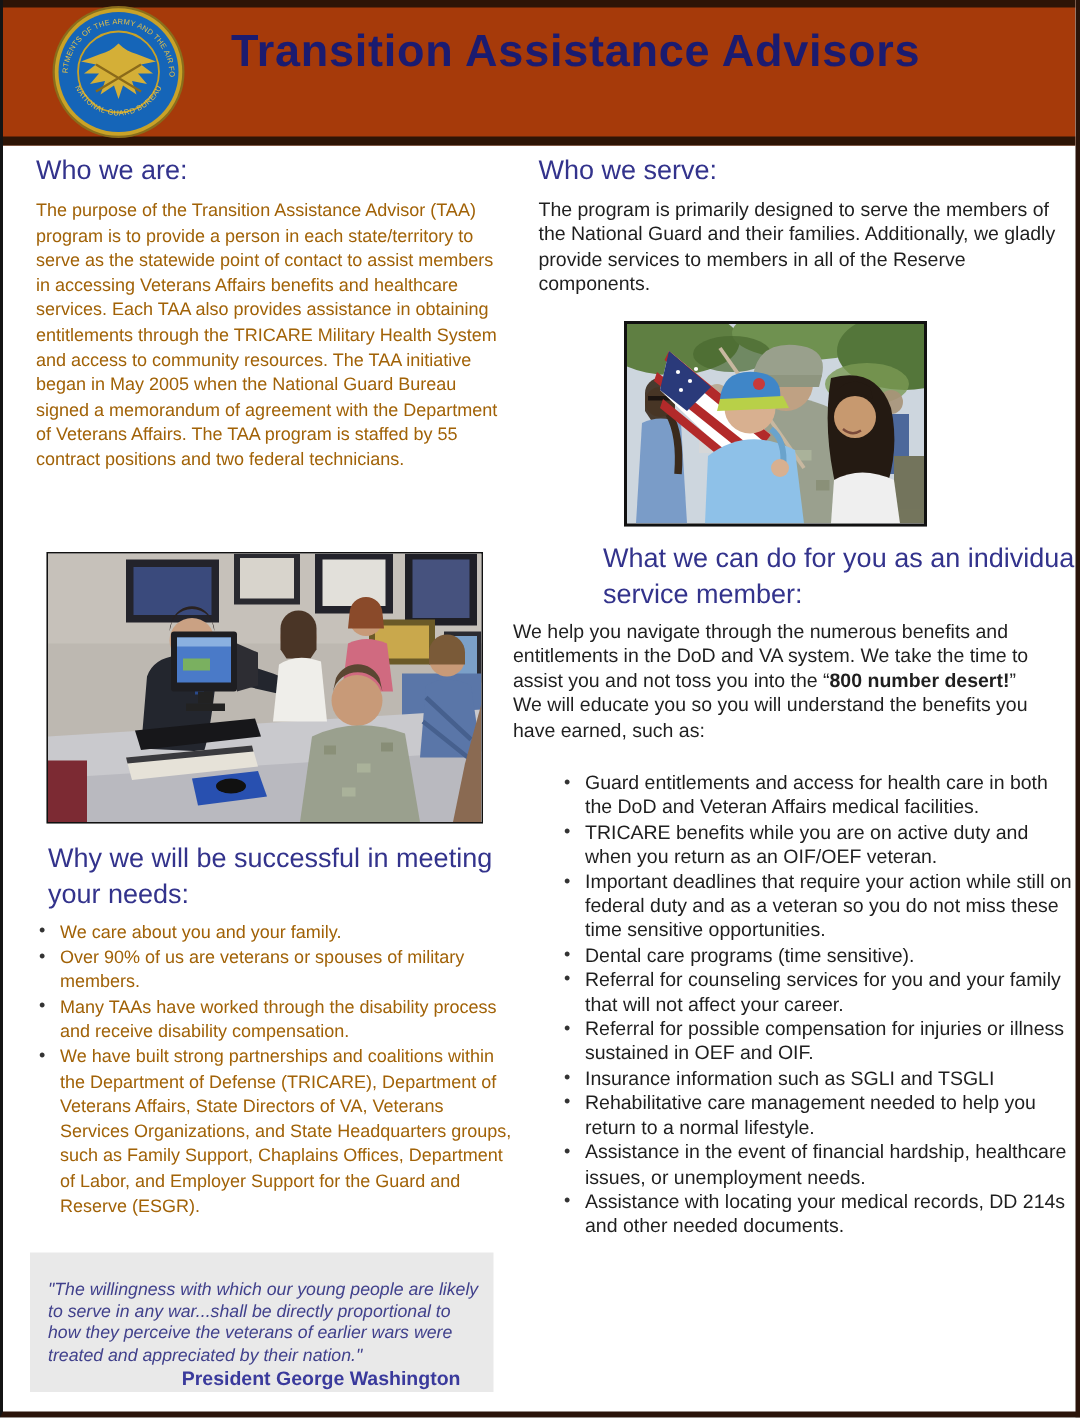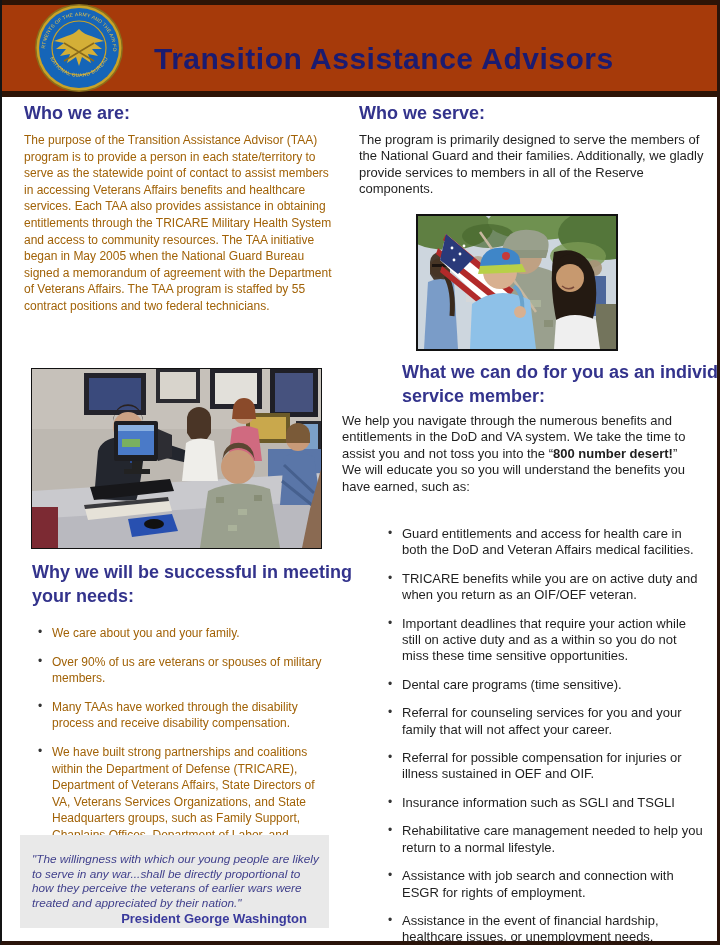--- a/index.html
+++ b/index.html
@@ -9,36 +9,36 @@
     border-left:2px solid #141414; border-right:3px solid #2a140a; border-bottom:4px solid #2a140a;
     font-family:"Liberation Sans","DejaVu Sans",sans-serif; color:#1f1f1f;
   }
   .abs{position:absolute;}
   
   .header{
     left:0; top:0; width:100%; height:97px; box-sizing:border-box;
     background:#A63A0A; border-top:5px solid #2D1406; border-bottom:6px solid #2D1406;
   }
   .slide-title{
-    left:152px; top:42px; width:470px;
+    left:152px; top:18px; width:470px;
     font-size:30px; font-weight:bold; color:#1B1B70; letter-spacing:0.5px;
     white-space:nowrap;
   }
   .seal{left:32px; top:3px; width:90px; height:90px;}
   
   .h2{
-    font-size:18px; font-weight:bold; color:#33338C; line-height:24px;
+    font-size:18px; font-weight:normal; color:#33338C; line-height:24px;
   }
   
   .body-text{font-size:12px; line-height:16.6px; color:#a16207;}
   .body-text-r{font-size:13px; line-height:16.4px; color:#1f1f1f;}
   
   ul.bullets{margin:0; padding:0; list-style:none;}
   ul.bullets li{
-    position:relative; padding-left:16px; margin:12px;
+    position:relative; padding-left:16px; margin:0;
   }
   ul.bullets li::before{
     content:"\2022"; position:absolute; left:2px; top:-1px; font-size:12px; color:#333;
   }
   
   .photo-frame{border:1px solid #111; background:#ccc; overflow:hidden;}
   
   .quote-box{
     left:18px; top:835px; width:309px; height:93px; background:#E9E9E9; box-sizing:border-box;
     padding:17px 8px 0 12px;
@@ -256,24 +256,23 @@
 
   <div class="abs h2" style="left:360px; top:360px; width:352px;margin-left:40px;">What we can do for you as an individual service member:</div>
 
   <div class="abs body-text-r" style="left:340px; top:413px; width:354px;">
     <span>We help you navigate through the numerous benefits and entitlements in the DoD and VA system.  We take the time to assist you and not toss you into the “</span><span class="bold">800 number desert!</span><span>”  We will educate you so you will understand the benefits you have earned, such as:</span>
   </div>
 
   <ul class="abs bullets body-text-r" style="left:372px; top:514px; width:342px;">
       <li>Guard entitlements and access for health care in both the DoD and Veteran Affairs medical facilities.</li>
       <li>TRICARE benefits while you are on active duty and when you return as an OIF/OEF veteran.</li>
-      <li>Important deadlines that require your action while still on active duty and as a within so you do not miss these time sensitive opportunities.</li>
+      <li>Important deadlines that require your action while still on federal duty and as a veteran so you do not miss these time sensitive opportunities.</li>
       <li>Dental care programs (time sensitive).</li>
       <li>Referral for counseling services for you and your family that will not affect your career.</li>
       <li>Referral for possible compensation for injuries or illness sustained in OEF and OIF.</li>
       <li>Insurance information such as SGLI and TSGLI</li>
       <li>Rehabilitative care management needed to help you return to a normal lifestyle.</li>
-      <li>Assistance with job search and connection with ESGR for rights of employment.</li>
       <li>Assistance in the event of financial hardship, healthcare issues, or unemployment needs.</li>
       <li>Assistance with locating your medical records, DD 214s and other needed documents.</li>
     </ul>
 
 </div>
 
 </body></html>

